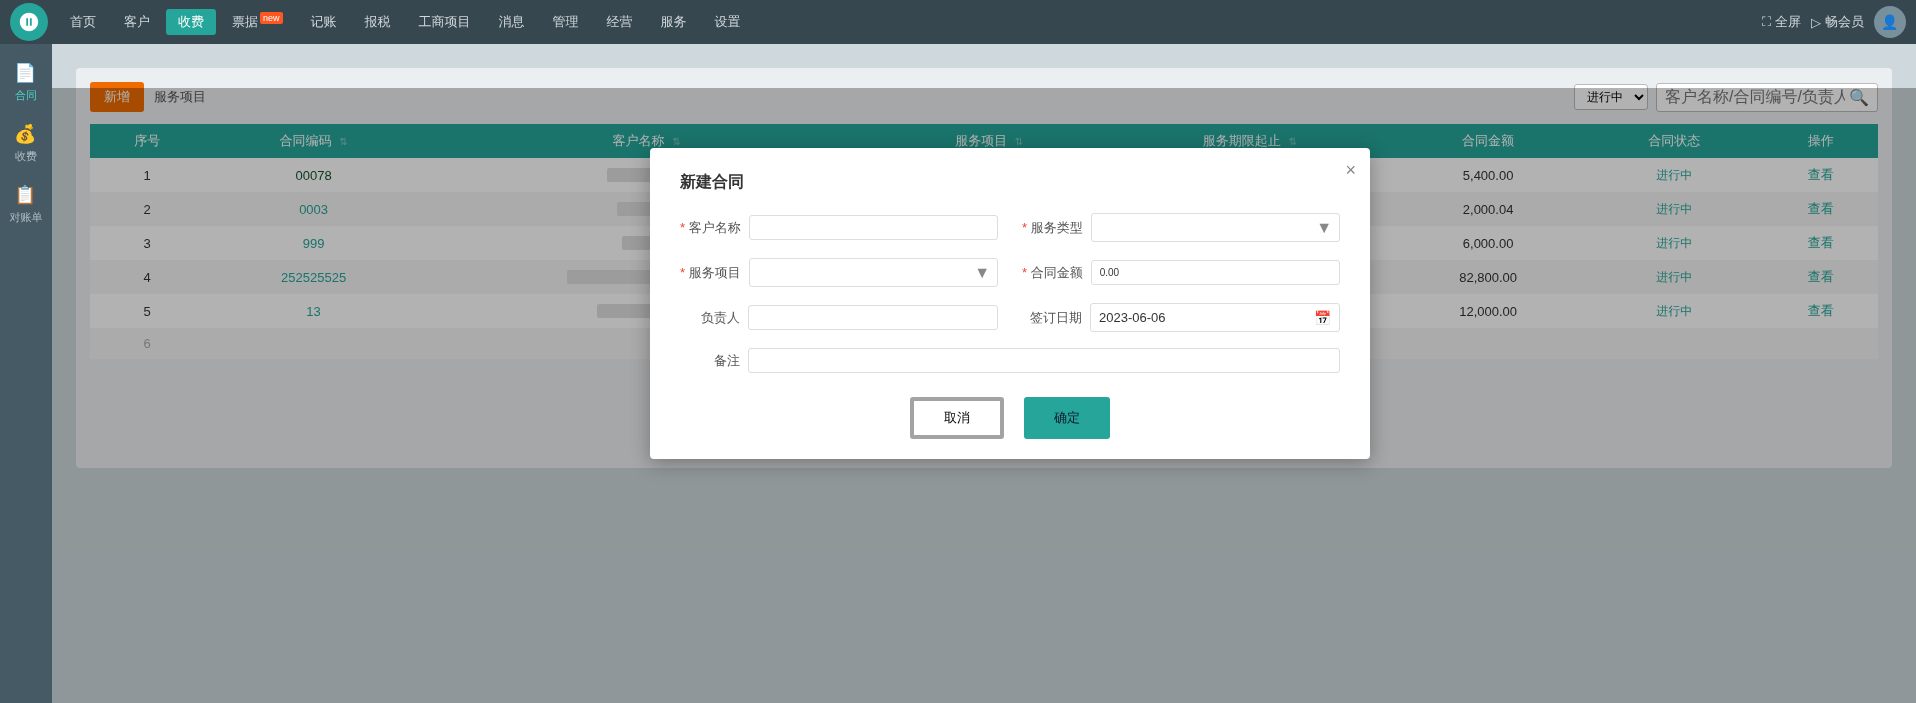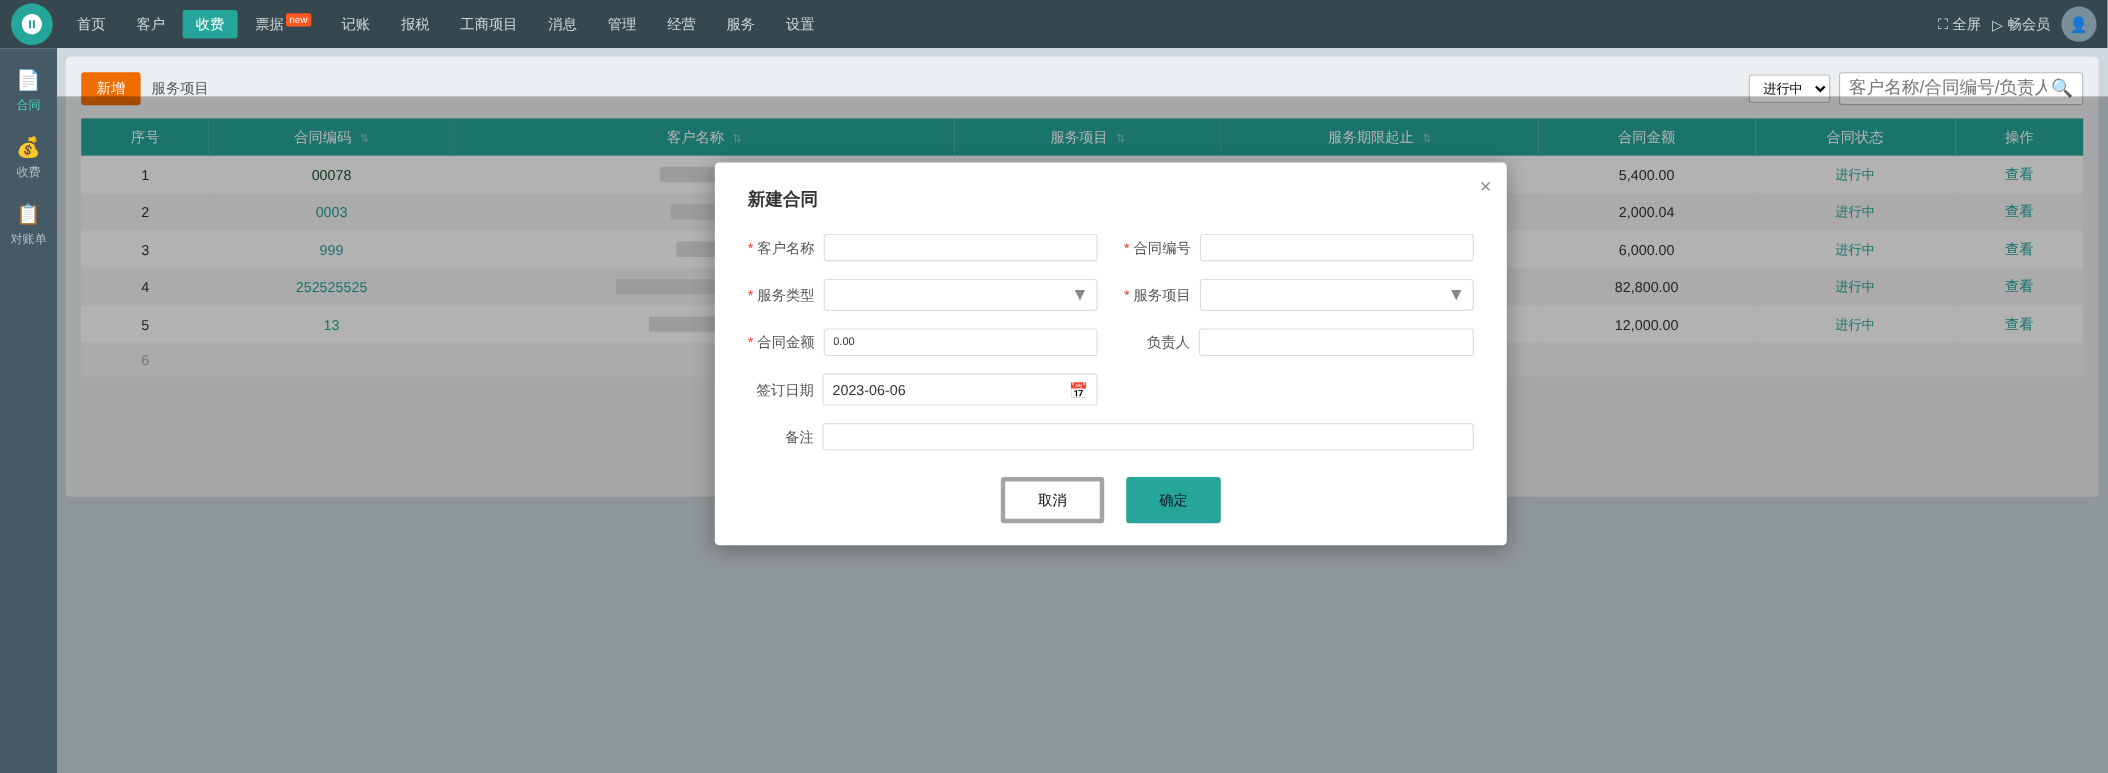--- a/index.html
+++ b/index.html
@@ -83,21 +83,21 @@
     .sidebar-item.active { color: #4dd0c4; }
     .sidebar-icon { font-size: 18px; }
 
     
     .main-content {
       position: absolute;
       top: 44px; left: 52px;
       width: calc(1916px - 52px);
       height: calc(703px - 44px);
       background: #cfd8dc;
-      padding: 8px;
+      padding: 24px;
       overflow: auto;
     }
 
     
     .content-panel {
       background: #eceff1;
       border-radius: 4px;
       padding: 14px;
       min-height: 400px;
     }
@@ -485,24 +485,20 @@
     <div class="dialog">
       <span class="dialog-close">×</span>
       <div class="dialog-title">新建合同</div>
 
       <div class="form-grid">
 
         <div class="form-field">
           <label class="form-label required">客户名称</label>
           <input class="form-input" type="text" style="">
         </div>
-        <div class="form-field">
-          <label class="form-label required">合同编号</label>
-          <input class="form-input" type="text" style="">
-        </div>
 
         <div class="form-field">
           <label class="form-label required">服务类型</label>
           <div class="form-select-wrap">
             <select class="form-select"></select>
             <span class="form-select-arrow">▼</span>
           </div>
         </div>
         <div class="form-field">
           <label class="form-label required">服务项目</label>

